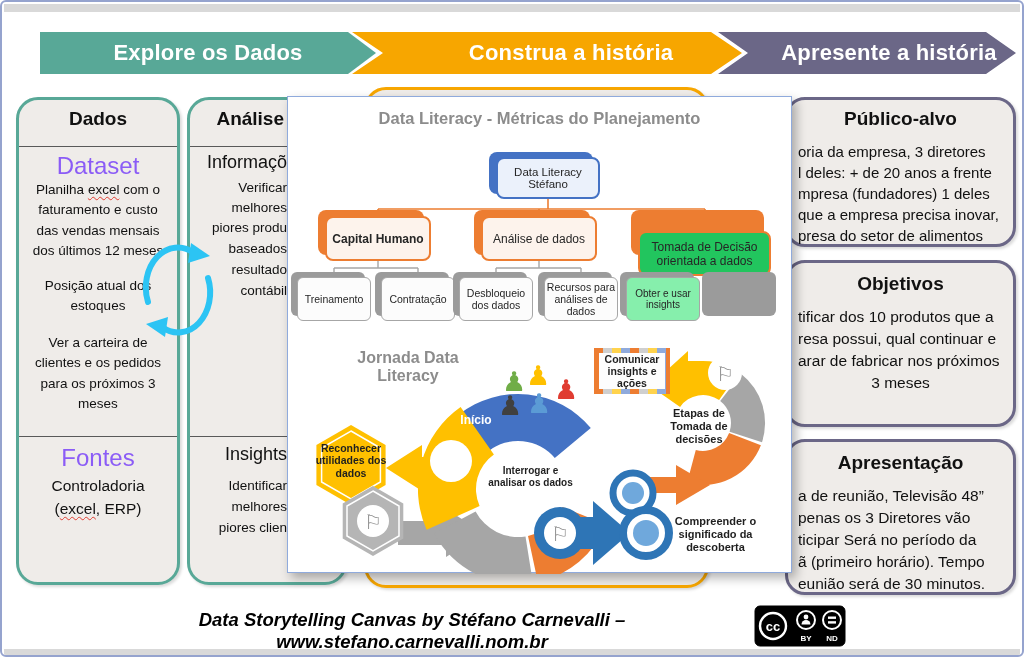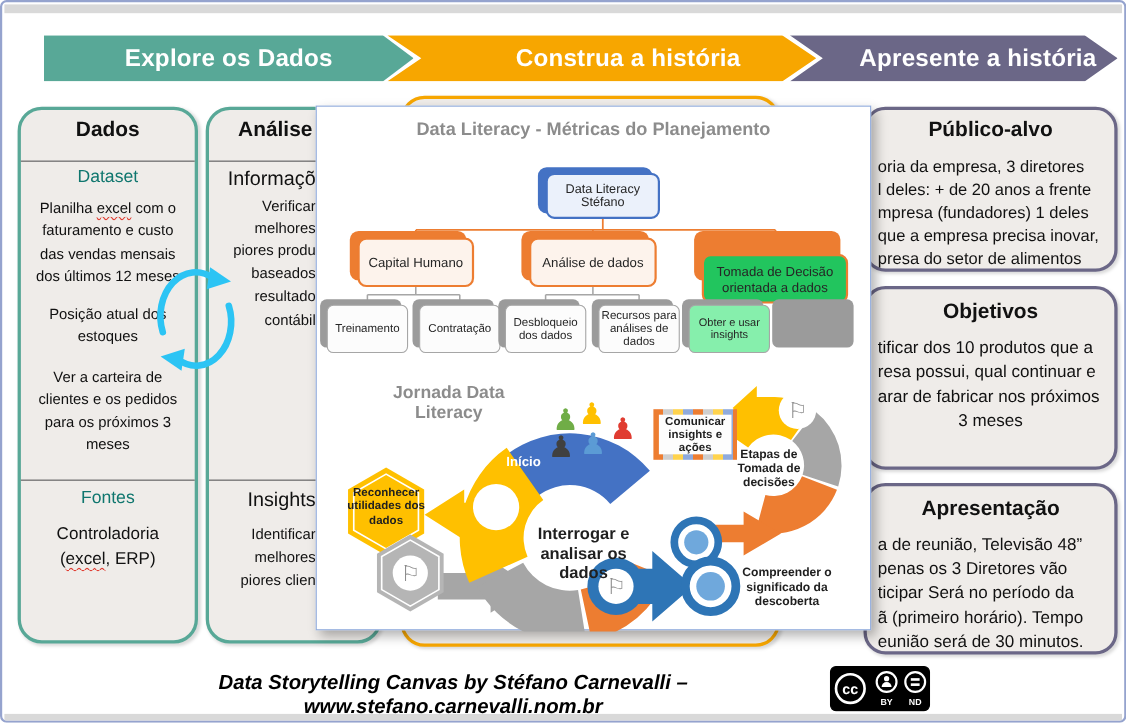--- a/index.html
+++ b/index.html
@@ -7,39 +7,39 @@
     font-family:"Liberation Sans",sans-serif;border:2px solid #95A3CE;border-radius:6px;
     box-sizing:border-box;overflow:hidden;}
   .graybar{position:absolute;left:2px;right:2px;height:8px;background:#D9D9D9;}
   .chev{position:absolute;top:30px;height:42px;display:flex;align-items:center;justify-content:center;
     color:#fff;font-weight:bold;font-size:22px;letter-spacing:.2px;}
   .card{position:absolute;background:#EFECE9;box-sizing:border-box;box-shadow:2px 2px 3px rgba(0,0,0,.15);}
   .tealcard{border:3.5px solid #58A897;border-radius:22px;}
   .orangecard{border:3.5px solid #F7A600;border-radius:22px;}
   .purpcard{border:3.5px solid #6B6787;border-radius:20px;}
   .ctitle{position:absolute;left:0;right:0;text-align:center;font-weight:bold;font-size:19px;color:#111;}
-  .subhead{position:absolute;left:0;right:0;text-align:center;font-size:16px;color:#0f766e;}
+  .subhead{position:absolute;left:0;right:0;text-align:center;font-size:24px;color:#8b5cf6;}
   .hline{position:absolute;left:0;right:0;border-top:1.5px solid #595959;}
   .p13{position:absolute;left:10px;right:10px;text-align:center;font-size:13.5px;line-height:1.5;color:#111;}
   .rline{position:absolute;right:0;text-align:right;font-size:13.5px;color:#111;white-space:nowrap;}
   .rhead{position:absolute;right:0;text-align:right;font-size:18px;color:#111;white-space:nowrap;}
   .pline{position:absolute;left:10px;font-size:15.5px;color:#111;white-space:nowrap;}
   .sp{text-decoration:underline wavy #E03C31;text-decoration-thickness:1px;text-underline-offset:2px;}
   .overlay{position:absolute;left:285px;top:94px;width:505px;height:477px;background:#fff;
     border:1.5px solid #8FAADC;box-sizing:border-box;box-shadow:4px 5px 10px rgba(0,0,0,.30);}
   .ovtitle{position:absolute;left:0;right:0;top:12px;text-align:center;font-weight:bold;font-size:16.5px;color:#8C8C8C;}
   .art{position:absolute;left:0;top:0;}
   .oshadow{position:absolute;border-radius:8px;}
   .obox{position:absolute;box-sizing:border-box;border-radius:8px;display:flex;align-items:center;
     justify-content:center;text-align:center;color:#262626;}
   .jlabel{position:absolute;font-weight:bold;color:#1F1F1F;text-align:center;line-height:1.18;}
   .pawn{position:absolute;font-size:27px;line-height:1;}
   .flag{position:absolute;width:26px;text-align:center;font-size:20px;line-height:1;color:#8C8C8C;}
   .mosaic{position:absolute;left:306px;top:251px;width:76px;height:46px;box-sizing:border-box;padding:5px;
-    background:repeating-linear-gradient(90deg,#ED7D31 0 9px,#CFCFCF 9px 18px,#FFD34D 18px 27px,#8FAADC 27px 36px);margin-top:24px;}
+    background:repeating-linear-gradient(90deg,#ED7D31 0 9px,#CFCFCF 9px 18px,#FFD34D 18px 27px,#8FAADC 27px 36px);}
   .mosaic-inner{width:100%;height:100%;background:#FDFDFD;display:flex;align-items:center;justify-content:center;
     text-align:center;font-weight:bold;font-size:10.5px;color:#1F1F1F;line-height:1.15;}
   .footer-credit{position:absolute;left:80px;top:607px;width:660px;text-align:center;font-weight:bold;
     font-style:italic;font-size:18.5px;color:#000;}
 </style>
 </head>
 <body>
 
 <div class="canvas">
   <div class="graybar" style="top:2px;"></div>
@@ -159,41 +159,41 @@
       <circle cx="345" cy="396" r="20" fill="#fff" stroke="#2E75B6" stroke-width="7"></circle>
       <circle cx="345" cy="396" r="11" fill="#6FA8DC"></circle>
       <circle cx="358" cy="436" r="23" fill="#fff" stroke="#2E75B6" stroke-width="8"></circle>
       <circle cx="358" cy="436" r="13" fill="#6FA8DC"></circle>
     </svg>
 
     <div class="oshadow" style="left:201px;top:55px;width:104px;height:42px;background:#4472C4;"></div>
     <div class="obox" style="left:208px;top:60px;width:104px;height:42px;background:#EBF1FB;border:2px solid #4472C4;font-size:11.5px;">Data Literacy Stéfano</div>
 
     <div class="oshadow" style="left:30px;top:113px;width:106px;height:45px;background:#ED7D31;"></div>
-    <div class="obox" style="left:37px;top:119px;width:106px;height:45px;background:#FDF3EC;border:2px solid #ED7D31;font-size:12px;">Capital Humano</div>
+    <div class="obox" style="left:37px;top:119px;width:106px;height:45px;background:#FDF3EC;border:2px solid #ED7D31;font-size:12px;font-weight:bold;">Capital Humano</div>
     <div class="oshadow" style="left:186px;top:113px;width:116px;height:45px;background:#ED7D31;"></div>
     <div class="obox" style="left:193px;top:119px;width:116px;height:45px;background:#FDF3EC;border:2px solid #ED7D31;font-size:12px;">Análise de dados</div>
     <div class="oshadow" style="left:343px;top:113px;width:133px;height:45px;background:#ED7D31;"></div>
     <div class="obox" style="left:350px;top:134px;width:133px;height:45px;background:#22c55e;border:2px solid #ED7D31;font-size:12px;">Tomada de Decisão orientada a dados</div>
 
     <div class="oshadow" style="left:3px;top:175px;width:74px;height:44px;background:#9B9B9B;border-radius:6px;"></div>
     <div class="obox" style="left:9px;top:180px;width:74px;height:44px;background:#FCFCFC;border:1.5px solid #A6A6A6;border-radius:6px;font-size:10.5px;">Treinamento</div>
     <div class="oshadow" style="left:87px;top:175px;width:74px;height:44px;background:#9B9B9B;border-radius:6px;"></div>
     <div class="obox" style="left:93px;top:180px;width:74px;height:44px;background:#FCFCFC;border:1.5px solid #A6A6A6;border-radius:6px;font-size:10.5px;">Contratação</div>
     <div class="oshadow" style="left:165px;top:175px;width:74px;height:44px;background:#9B9B9B;border-radius:6px;"></div>
     <div class="obox" style="left:171px;top:180px;width:74px;height:44px;background:#FCFCFC;border:1.5px solid #A6A6A6;border-radius:6px;font-size:10.5px;">Desbloqueio dos dados</div>
     <div class="oshadow" style="left:250px;top:175px;width:74px;height:44px;background:#9B9B9B;border-radius:6px;"></div>
     <div class="obox" style="left:256px;top:180px;width:74px;height:44px;background:#FCFCFC;border:1.5px solid #A6A6A6;border-radius:6px;font-size:10.5px;">Recursos para análises de dados</div>
     <div class="oshadow" style="left:332px;top:175px;width:74px;height:44px;background:#9B9B9B;border-radius:6px;"></div>
     <div class="obox" style="left:338px;top:180px;width:74px;height:44px;background:#86efac;border:1.5px solid #A6A6A6;border-radius:6px;font-size:10px;">Obter e usar insights</div>
     <div class="oshadow" style="left:414px;top:175px;width:74px;height:44px;background:#9B9B9B;border-radius:6px;"></div>
 
     <div style="position:absolute;left:40px;top:252px;width:160px;text-align:center;font-weight:bold;font-size:16px;color:#8C8C8C;">Jornada Data Literacy</div>
     <div class="jlabel" style="left:158px;top:316px;width:60px;color:#fff;font-size:12px;">Início</div>
-    <div class="jlabel" style="left:195px;top:380px;width:95px;font-size:15px;">Interrogar e analisar os dados</div>
+    <div class="jlabel" style="left:195px;top:368px;width:95px;font-size:10px;">Interrogar e analisar os dados</div>
     <div class="jlabel" style="left:23px;top:345px;width:80px;font-size:10.5px;">Reconhecer utilidades dos dados</div>
     <div class="jlabel" style="left:372px;top:310px;width:78px;font-size:11px;">Etapas de Tomada de decisões</div>
     <div class="jlabel" style="left:385px;top:418px;width:85px;font-size:11px;">Compreender o significado da descoberta</div>
     <div class="mosaic">
       <div class="mosaic-inner">Comunicar insights e ações</div>
     </div>
 
     <span class="flag" style="left:72px;top:415px;">⚐</span>
     <span class="flag" style="left:259px;top:427px;">⚐</span>
     <span class="flag" style="left:424px;top:267px;">⚐</span>

